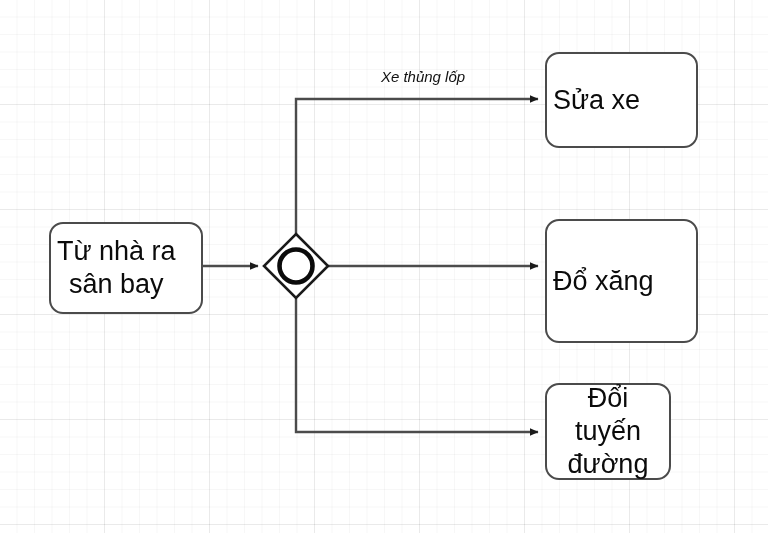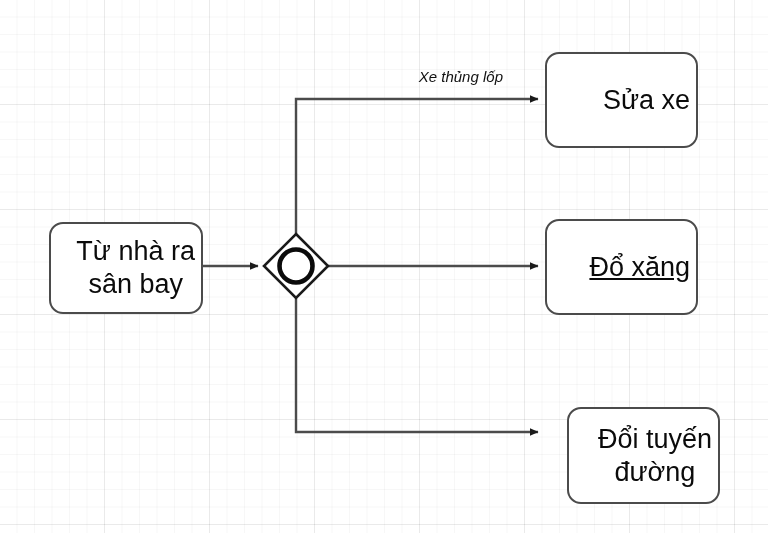--- a/index.html
+++ b/index.html
@@ -34,41 +34,41 @@
     height: 533px;
   }
   .node-box {
     position: absolute;
     box-sizing: border-box;
     background: #ffffff;
     border: 2px solid #4b4b4b;
     border-radius: 14px;
     display: flex;
     align-items: center;
-    justify-content: flex-end;
+    justify-content: flex-start;
     text-align: center;
     color: #0b0b0b;
     font-family: "Liberation Sans", sans-serif;
     font-size: 27px;
     line-height: 1.22;
     letter-spacing: 0px;
   }
   .node-box .node-label {
     display: block;
     padding: 0 6px;
     white-space: pre-line;
   }
   .edge-label {
     position: absolute;
     color: #111111;
     font-family: "Liberation Sans", sans-serif;
     font-style: italic;
     font-size: 15px;
     white-space: nowrap;
-    text-align: right;
+    text-align: center;
   }
 </style>
 </head>
 <body>
 
 <div id="canvas">
 
   <svg id="diagram-svg" viewBox="0 0 768 533" xmlns="http://www.w3.org/2000/svg">
     <defs>
       <marker id="arrowhead" markerWidth="9" markerHeight="8" refX="8.4" refY="4" orient="auto" markerUnits="userSpaceOnUse">
@@ -92,25 +92,25 @@
 
   <div class="node-box" style="left:49px; top:222px; width:154px; height:92px;">
     <span class="node-label">Từ nhà ra
 sân bay</span>
   </div>
 
   <div class="node-box" style="left:545px; top:52px; width:153px; height:96px;">
     <span class="node-label">Sửa xe</span>
   </div>
 
-  <div class="node-box" style="left:545px; top:219px; width:153px; height:96px;text-decoration:underline;">
+  <div class="node-box" style="left:545px; top:219px; width:153px; height:124px;">
     <span class="node-label">Đổ xăng</span>
   </div>
 
-  <div class="node-box" style="left:567px; top:383px; width:153px; height:97px;margin-top:24px;">
+  <div class="node-box" style="left:545px; top:383px; width:126px; height:97px;">
     <span class="node-label">Đổi tuyến
 đường</span>
   </div>
 
   <div class="edge-label" style="left:343px; top:68px; width:160px;">Xe thủng lốp</div>
 
 
 
 </div>
 

